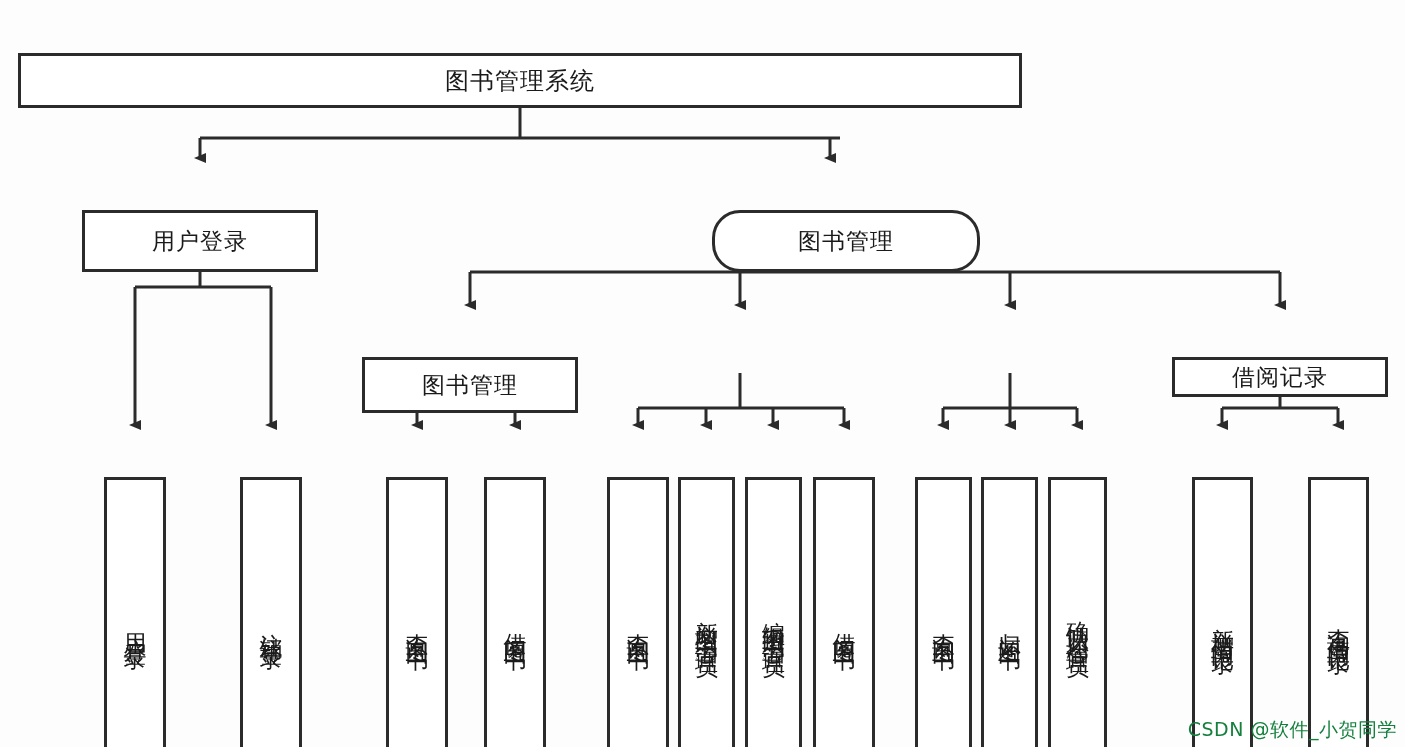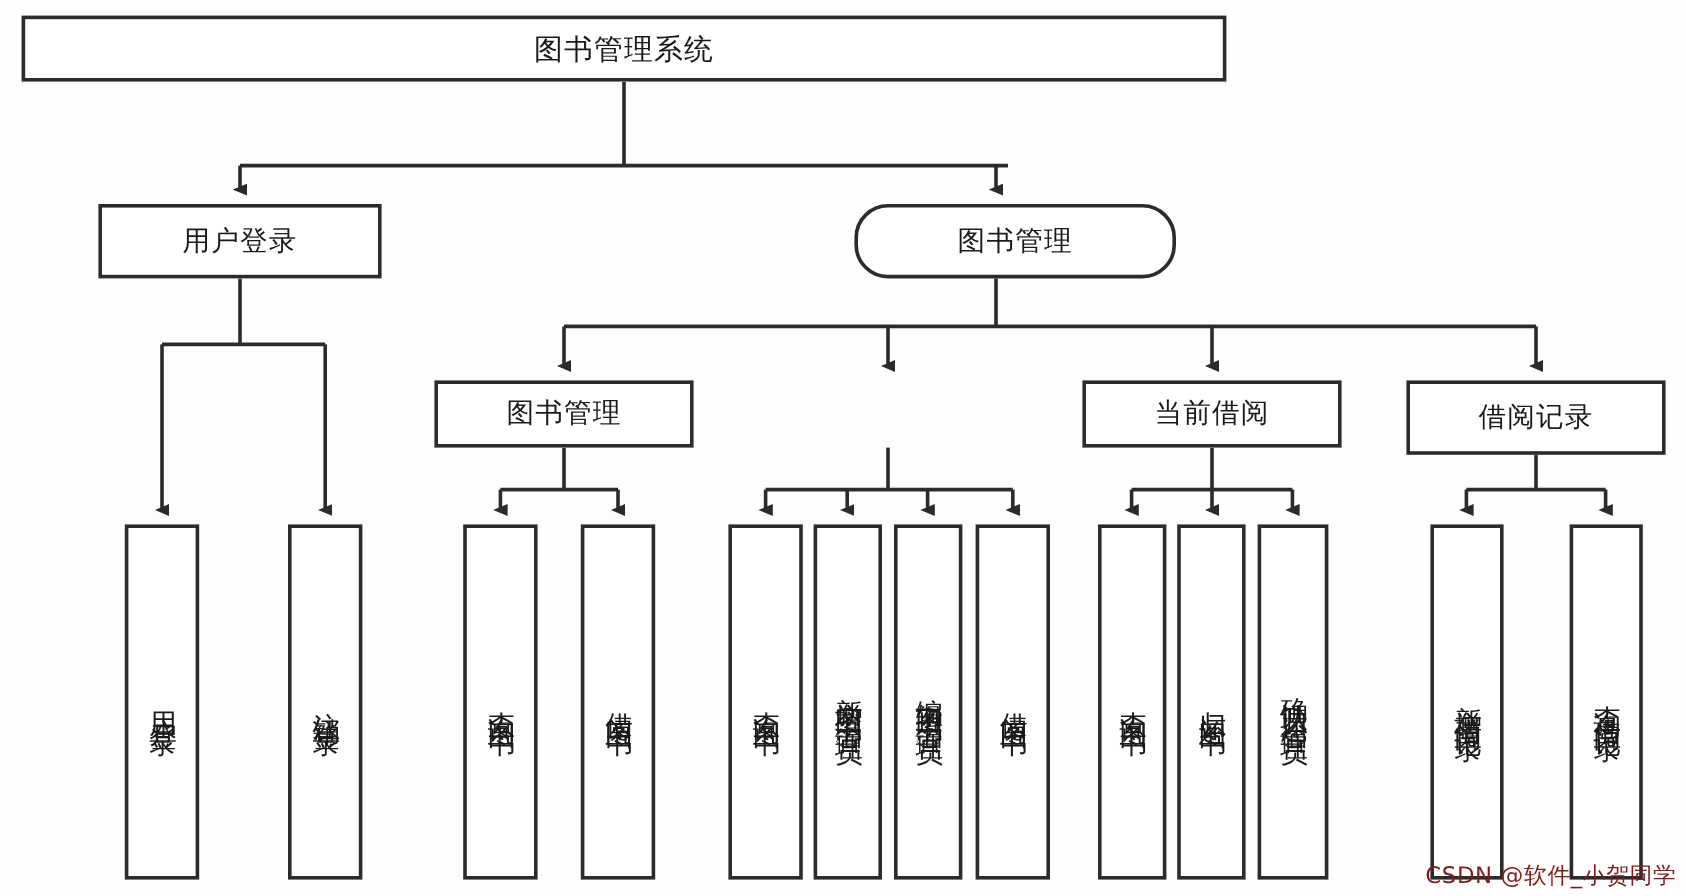--- a/index.html
+++ b/index.html
@@ -22,20 +22,21 @@
   .node {
     position: absolute;
     box-sizing: border-box;
     border: 3px solid #2b2b2b;
     background: #ffffff;
     display: flex;
     align-items: center;
     justify-content: center;
     color: #1a1a1a;
     line-height: 1.25;
+    margin-top: 40px;
   }
   .node.horiz {
     font-size: 23px;
     letter-spacing: 1px;
   }
   .node.vert {
     writing-mode: vertical-rl;
     text-orientation: upright;
     font-size: 23px;
     letter-spacing: 5px;
@@ -53,21 +54,21 @@
     width: 1405px;
     height: 747px;
     pointer-events: none;
   }
   
   #watermark {
     position: absolute;
     right: 8px;
     bottom: 4px;
     font-size: 19px;
-    color: #7f1d1d;
+    color: #15803d;
     font-family: "DejaVu Sans", "Liberation Sans", sans-serif;
     white-space: nowrap;
     letter-spacing: 0.5px;
   }
 </style>
 </head>
 <body>
 
 <div id="canvas">
 
@@ -120,22 +121,21 @@
       <path d="M1338,408 L1338,425" marker-end="url(#arrow)"></path>
     </g>
   </svg>
 
   <div class="node root horiz" style="left: 18px; top: 13px; width: 1004px; height: 55px;">图书管理系统</div>
 
   <div class="node horiz" style="left: 82px; top: 170px; width: 236px; height: 62px;">用户登录</div>
   <div class="node horiz" style="left: 712px; top: 170px; width: 268px; height: 62px; border-radius: 28px;">图书管理</div>
 
   <div class="node horiz" style="left: 362px; top: 317px; width: 216px; height: 56px;">图书管理</div>
-  <div class="node horiz" style="left: 902px; top: 317px; width: 216px; height: 56px;">当前借阅</div>
-  <div class="node horiz" style="left: 1172px; top: 317px; width: 216px; height: 62px;">借阅记录</div>
+  <div class="node horiz" style="left: 1172px; top: 317px; width: 216px; height: 40px;">借阅记录</div>
 
   <div class="node vert" style="left: 104px; top: 437px; width: 62px; height: 296px;">用户登录</div>
   <div class="node vert" style="left: 240px; top: 437px; width: 62px; height: 296px;">注销登录</div>
 
   <div class="node vert" style="left: 386px; top: 437px; width: 62px; height: 296px;">查询图书</div>
   <div class="node vert" style="left: 484px; top: 437px; width: 62px; height: 296px;">借阅图书</div>
 
   <div class="node vert" style="left: 607px; top: 437px; width: 62px; height: 296px;">查询图书</div>
   <div class="node vert" style="left: 678px; top: 437px; width: 57px; height: 296px;">新增图书（管理员）</div>
   <div class="node vert" style="left: 745px; top: 437px; width: 57px; height: 296px;">编辑图书（管理员）</div>

